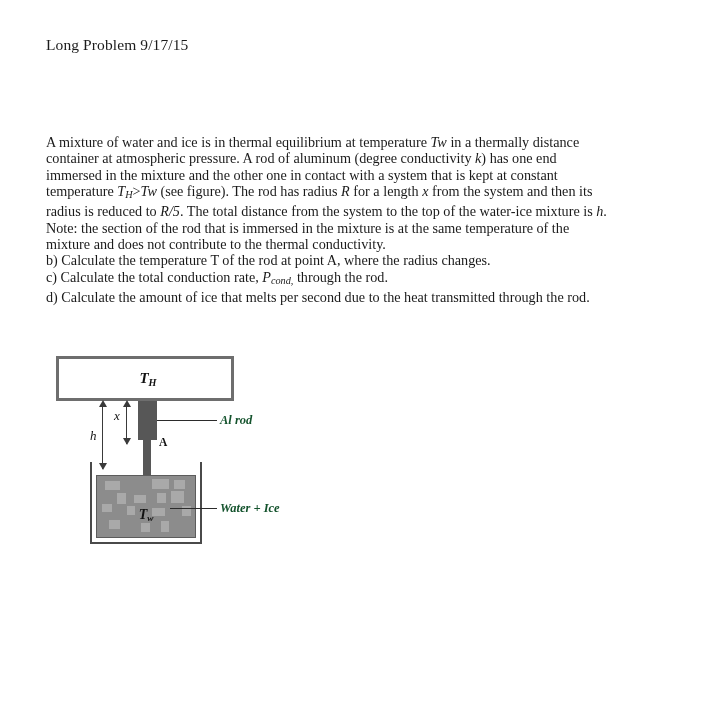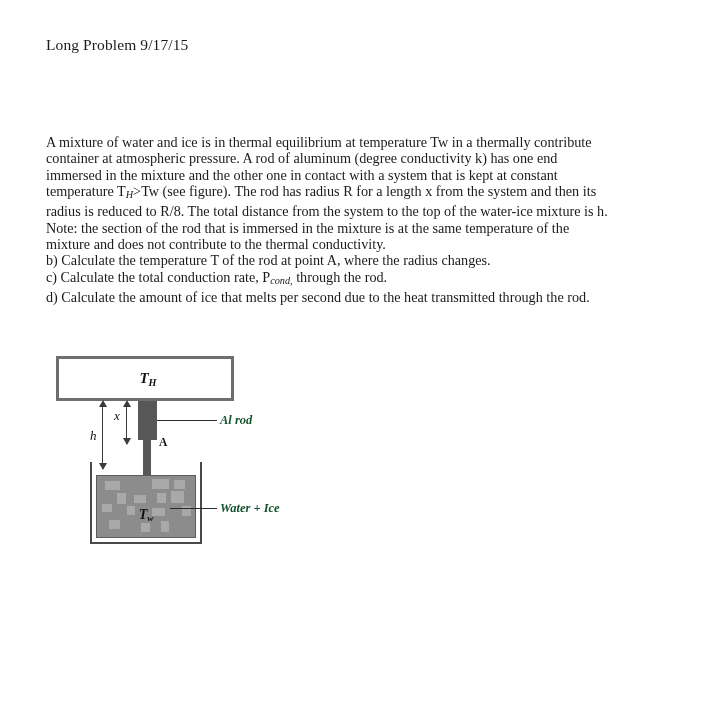--- a/index.html
+++ b/index.html
@@ -44,21 +44,21 @@
     width: 600px;
     font-size: 14.2px;
     line-height: 16.3px;
     color: #1a1a1a;
     text-align: left;
   }
   .body-text p {
     margin: 0;
     padding: 0;
   }
-  .it { }
+  .it { font-style: italic; }
   .sub {
     font-size: 0.72em;
     vertical-align: -0.22em;
     font-style: italic;
   }
 
   
   .figure {
     position: absolute;
     left: 52px;
@@ -250,25 +250,25 @@
   .fig-label-water { left: 168px; top: 151px; }
 </style>
 </head>
 <body>
 
 <div class="page">
 
   <div class="doc-title">Long Problem 9/17/15</div>
 
   <div class="body-text">
-    <p><span>A mixture of water and ice is in thermal equilibrium at temperature </span><span class="it">Tw</span><span> in a thermally contribute</span></p>
+    <p><span>A mixture of water and ice is in thermal equilibrium at temperature </span><span class="it">Tw</span><span> in a thermally distance</span></p>
     <p><span>container at atmospheric pressure. A rod of aluminum (degree conductivity </span><span class="it">k</span><span>) has one end</span></p>
     <p>immersed in the mixture and the other one in contact with a system that is kept at constant</p>
     <p><span>temperature </span><span class="it">T</span><span class="sub">H</span><span>&gt;</span><span class="it">Tw</span><span> (see figure). The rod has radius </span><span class="it">R</span><span> for a length </span><span class="it">x</span><span> from the system and then its</span></p>
-    <p><span>radius is reduced to </span><span class="it">R/8</span><span>. The total distance from the system to the top of the water-ice mixture is </span><span class="it">h</span><span>.</span></p>
+    <p><span>radius is reduced to </span><span class="it">R/5</span><span>. The total distance from the system to the top of the water-ice mixture is </span><span class="it">h</span><span>.</span></p>
     <p>Note: the section of the rod that is immersed in the mixture is at the same temperature of the</p>
     <p>mixture and does not contribute to the thermal conductivity.</p>
 
     <p>b) Calculate the temperature T of the rod at point A, where the radius changes.</p>
     <p><span>c) Calculate the total conduction rate, </span><span class="it">P</span><span class="sub">cond,</span><span> through the rod.</span></p>
     <p>d) Calculate the amount of ice that melts per second due to the heat transmitted through the rod.</p>
   </div>
 
   <div class="figure">
 

